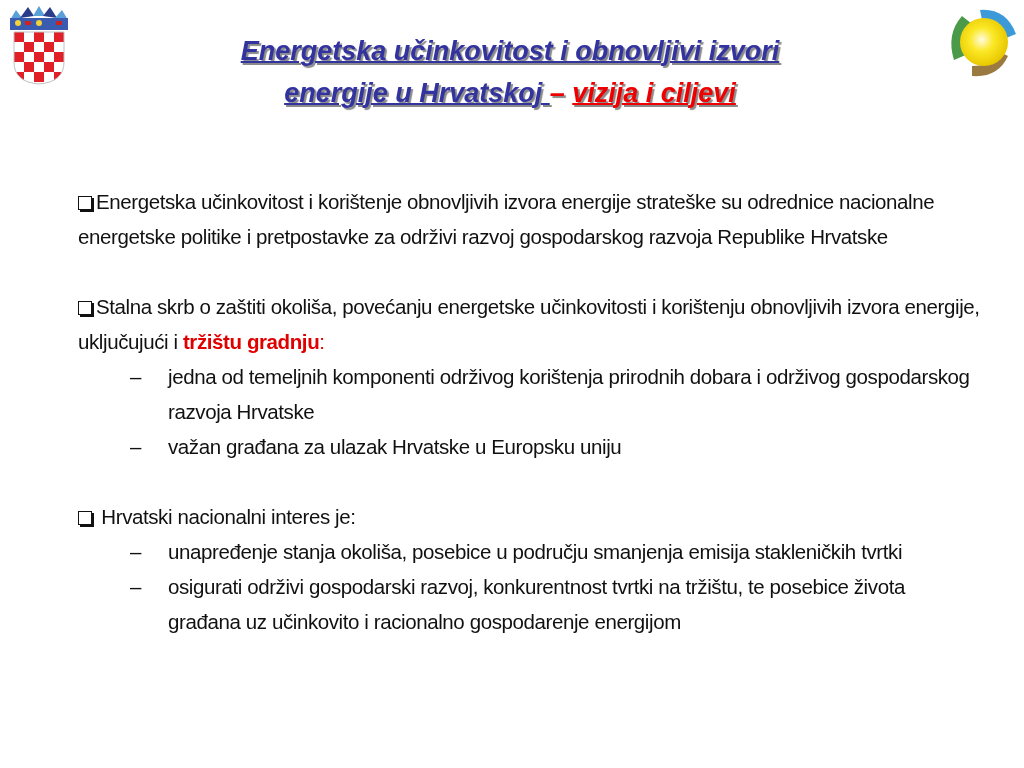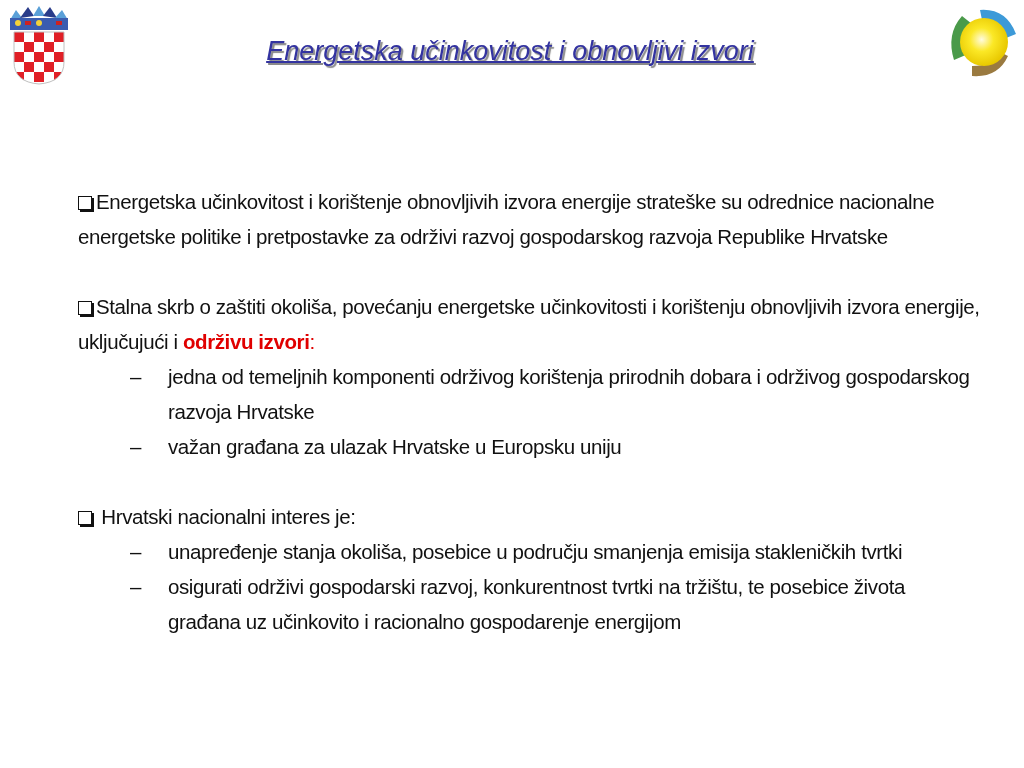--- a/index.html
+++ b/index.html
@@ -4,21 +4,21 @@
   <style>
     html, body { margin: 0; padding: 0; }
     body {
       width: 1024px; height: 768px; background: #ffffff; position: relative; overflow: hidden;
       font-family: "Liberation Sans", sans-serif;
     }
     .coat { position: absolute; left: 6px; top: 4px; width: 64px; height: 82px; }
     .logo { position: absolute; left: 944px; top: 4px; width: 76px; height: 76px; }
     .title {
       position: absolute; left: 120px; top: 30px; width: 780px; text-align: center;
-      font-weight: normal; font-style: italic; font-size: 27px; line-height: 42px;
+      font-weight: bold; font-style: italic; font-size: 27px; line-height: 42px;
       color: #3333a0; text-shadow: 2px 2px 1px #8a8a8a;
     }
     .title .u { text-decoration: underline; text-decoration-thickness: 2px; }
     .title .red { color: #ee0000; }
     .content {
       position: absolute; left: 62px; top: 184px; width: 920px;
       font-size: 20.5px; line-height: 35px; color: #111111;
       font-family: "Liberation Sans", sans-serif; letter-spacing: -0.4px;
     }
     .para { margin: 0 0 35px 16px; }
@@ -83,30 +83,33 @@
     </defs>
     <path d="M10 56 Q2 30 18 12 L28 20 Q18 34 24 50 Z" fill="#4a9a4a"></path>
     <path d="M36 6 Q62 4 72 30 L62 34 Q54 18 38 16 Z" fill="#3d9ad8"></path>
     <path d="M64 52 Q54 74 28 72 L28 62 Q48 62 56 48 Z" fill="#9a7a40"></path>
     <circle cx="40" cy="38" r="24" fill="url(#sun)"></circle>
   </svg>
 </div>
 
 <div class="title">
   <div><span class="u">Energetska učinkovitost i obnovljivi izvori</span></div>
+  <div>
+    <span class="u">energije u Hrvatskoj </span><span class="red">– </span><span class="u red">vizija i ciljevi</span>
+  </div>
 </div>
 
 <div class="content">
   <p class="para">
     <span class="box"></span><span>Energetska učinkovitost i korištenje obnovljivih izvora energije strateške su odrednice nacionalne energetske politike i pretpostavke za održivi razvoj gospodarskog razvoja Republike Hrvatske</span>
   </p>
 
   <div class="para">
     <div>
-      <span class="box"></span><span>Stalna skrb o zaštiti okoliša, povećanju energetske učinkovitosti i korištenju obnovljivih izvora energije, uključujući i </span><span class="hl">održivu izvori</span><span class="hl" style="font-weight:normal">:</span>
+      <span class="box"></span><span>Stalna skrb o zaštiti okoliša, povećanju energetske učinkovitosti i korištenju obnovljivih izvora energije, uključujući i </span><span class="hl">tržištu gradnju</span><span class="hl" style="font-weight:normal">:</span>
     </div>
     <p class="sub">
       <span class="dash">–</span>
       <span>jedna od temeljnih komponenti održivog korištenja prirodnih dobara i održivog gospodarskog razvoja Hrvatske</span>
     </p>
     <p class="sub">
       <span class="dash">–</span>
       <span>važan građana za ulazak Hrvatske u Europsku uniju</span>
     </p>
   </div>

